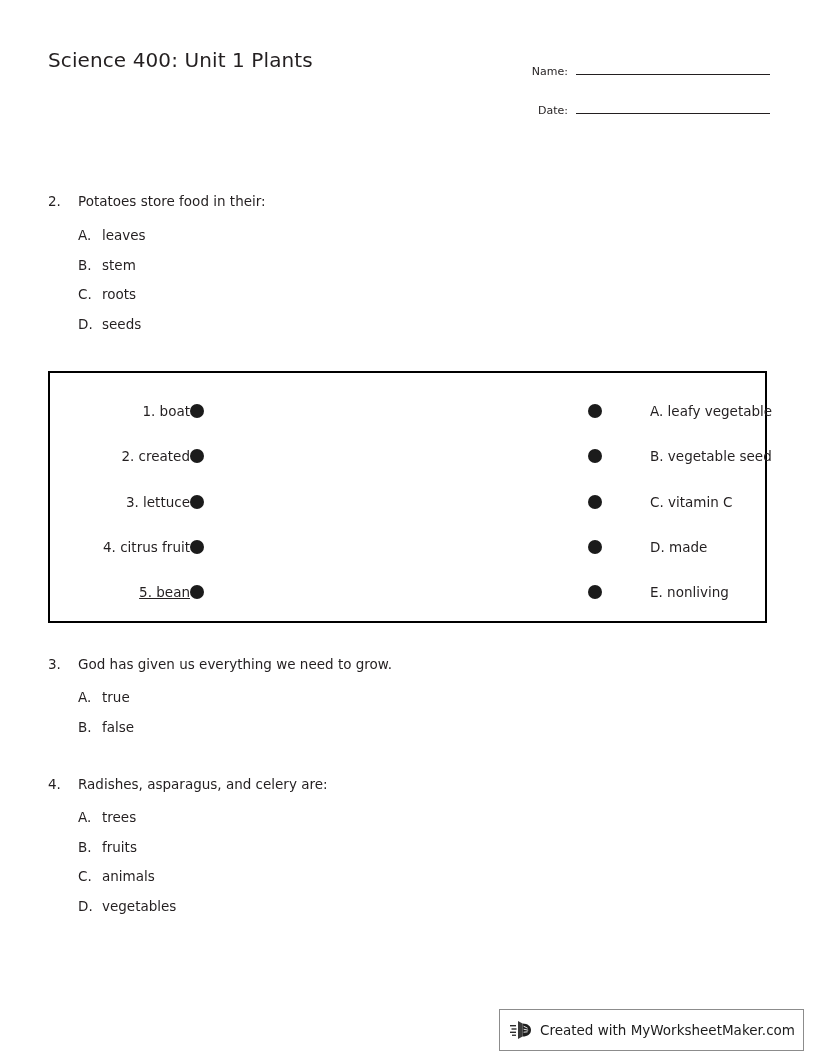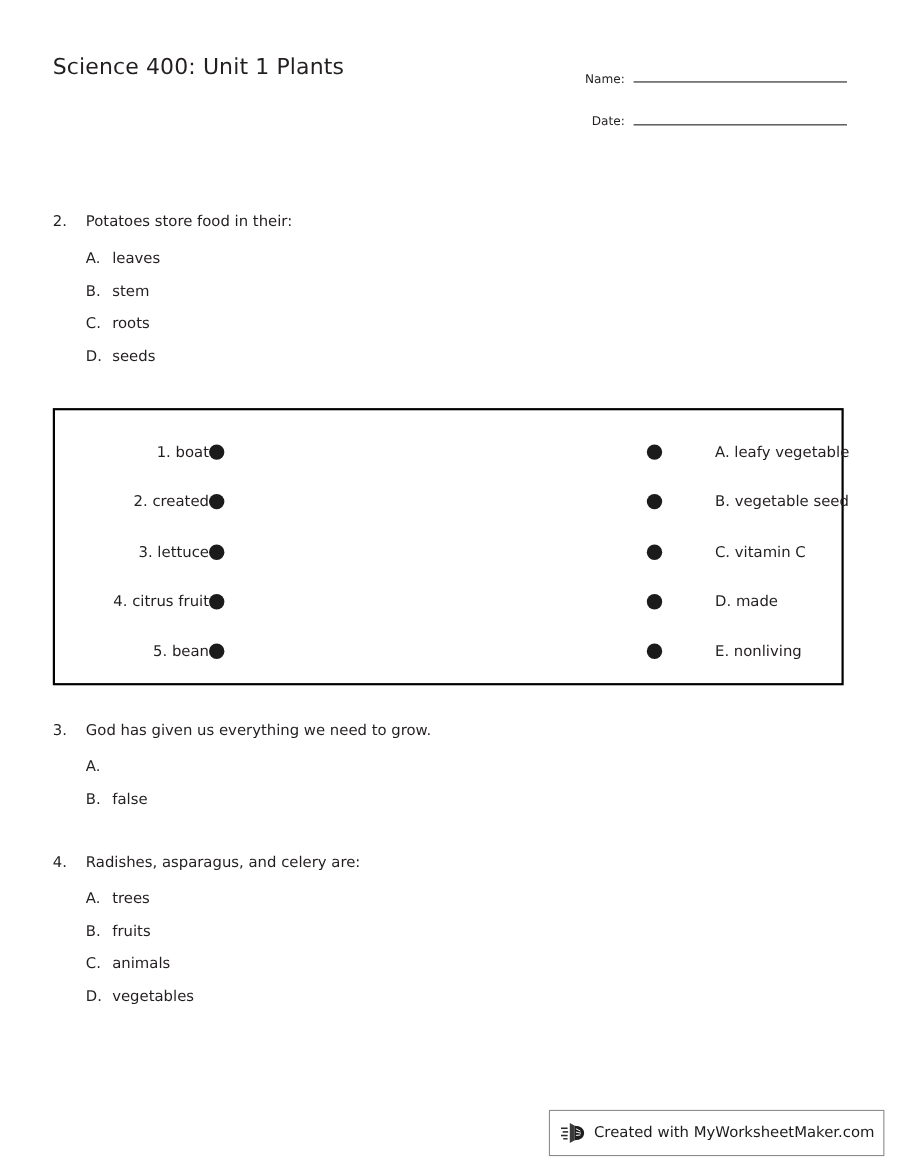--- a/index.html
+++ b/index.html
@@ -243,21 +243,21 @@
       <span class="match-dot"></span>
     </div>
     <div class="match-row match-left" style="top: 120px;">
       <span class="match-label">3. lettuce</span>
       <span class="match-dot"></span>
     </div>
     <div class="match-row match-left" style="top: 165px;">
       <span class="match-label">4. citrus fruit</span>
       <span class="match-dot"></span>
     </div>
-    <div class="match-row match-left" style="top: 210px;">
+    <div class="match-row match-left" style="top: 210px; text-decoration: underline;">
       <span class="match-label">5. bean</span>
       <span class="match-dot"></span>
     </div>
 
     <div class="match-row match-right" style="top: 29px;">
       <span class="match-dot"></span>
       <span class="match-label">A. leafy vegetable</span>
     </div>
     <div class="match-row match-right" style="top: 74px;">
       <span class="match-dot"></span>
@@ -280,20 +280,21 @@
 </div>
 
 <div class="question-block" id="question-3">
   <div class="question-head">
     <span class="question-number">3.</span>
     <span class="question-text">God has given us everything we need to grow.</span>
   </div>
   <div class="options-list">
     <div class="option-row">
       <span class="option-letter">A.</span>
+      <span class="option-text">true</span>
     </div>
     <div class="option-row">
       <span class="option-letter">B.</span>
       <span class="option-text">false</span>
     </div>
   </div>
 </div>
 
 <div class="question-block" id="question-4">
   <div class="question-head">

